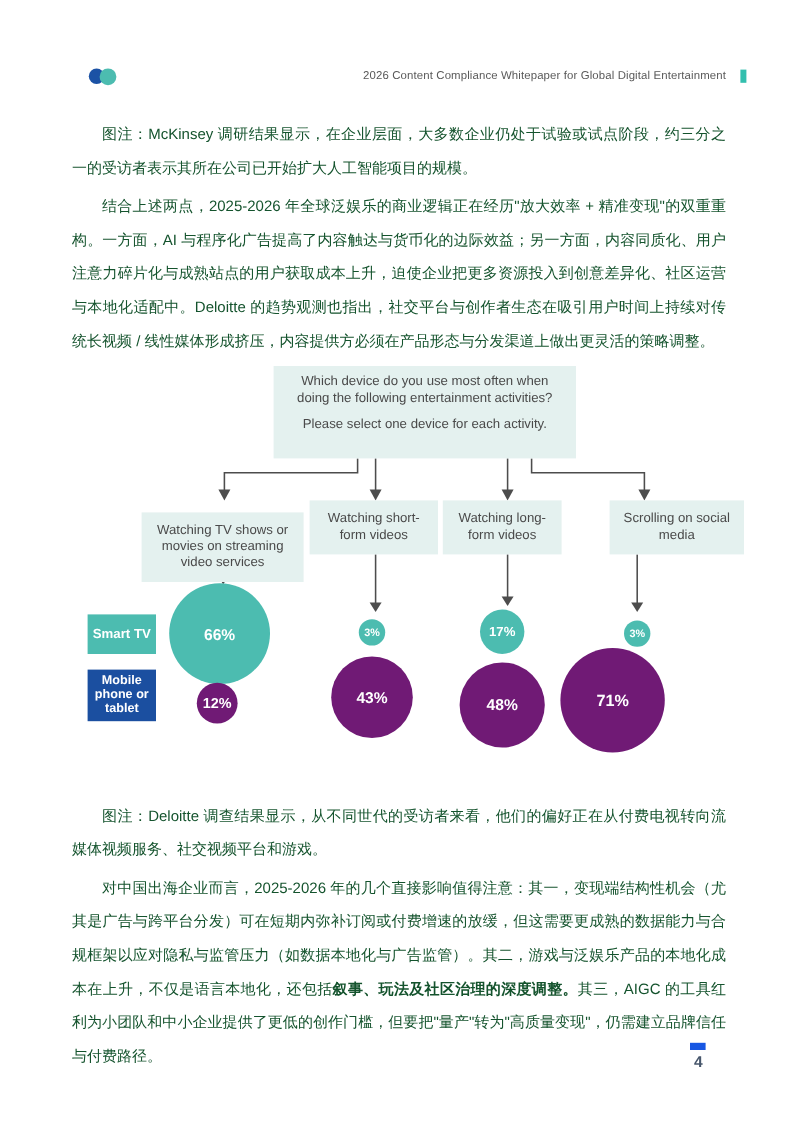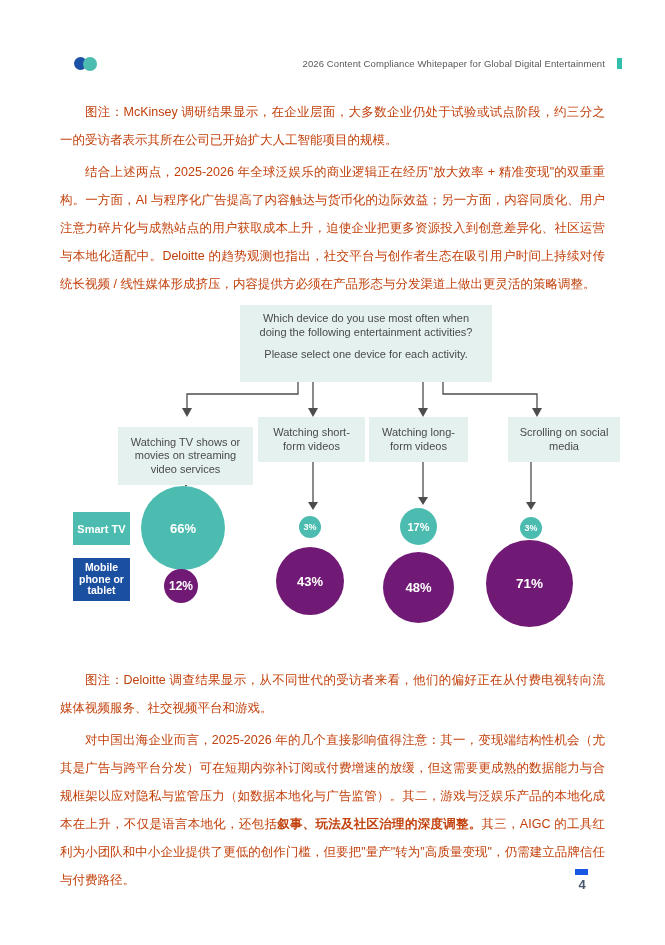--- a/index.html
+++ b/index.html
@@ -15,29 +15,29 @@
   .logo .dot-blue{position:absolute;left:0;top:0;width:13px;height:13px;border-radius:50%;background:#1b52a5;}
   .logo .dot-teal{position:absolute;left:9px;top:0;width:14px;height:14px;border-radius:50%;background:#4cbcb0;}
   .header-title{position:absolute;top:58px;right:60px;font-size:9.5px;color:#595959;letter-spacing:.1px;}
   .header-bar{position:absolute;top:58px;left:617px;width:5px;height:11px;background:#33bfae;}
 
   
   .content{position:absolute;top:98px;left:60px;width:545px;}
   .content2{position:absolute;top:666px;left:60px;width:545px;}
   p.body-p{
     margin:0 0 4px 0;text-indent:2em;text-align:justify;
-    font-size:12.5px;line-height:28px;color:#c2410c;
+    font-size:12.5px;line-height:28px;color:#14532d;
   }
   .bold{font-weight:bold;}
 
   
   .chart{position:absolute;top:305px;left:0;width:665px;height:360px;}
   .chart svg.connectors{position:absolute;top:0;left:0;}
   .q-box{
-    position:absolute;left:240px;top:0;width:252px;height:77px;
+    position:absolute;left:228px;top:0;width:252px;height:77px;
     background:#e4f1ef;color:#4a4a4a;text-align:center;
     font-size:11px;line-height:13.5px;box-sizing:border-box;padding:7px 10px 6px 10px;
   }
   .q-box .q1{margin:0 0 9px 0;}
   .cat-box{
     position:absolute;background:#e4f1ef;color:#4a4a4a;text-align:center;
     font-size:11px;line-height:13.5px;display:flex;align-items:center;justify-content:center;
     box-sizing:border-box;padding:2px 4px;
   }
   .cat-1{left:118px;top:112px;width:135px;height:58px;margin-top:10px;}
@@ -58,21 +58,21 @@
   }
   .bubble.teal{background:#4cbcb0;}
   .bubble.blue{background:#701a75;}
   .b1t{left:141px;top:181px;width:84px;height:84px;font-size:13px;z-index:1;}
   .b1b{left:164px;top:264px;width:34px;height:34px;font-size:12px;z-index:2;}
   .b2t{left:299px;top:211px;width:22px;height:22px;font-size:9px;z-index:2;}
   .b2b{left:276px;top:242px;width:68px;height:68px;font-size:13px;z-index:1;}
   .b3t{left:400px;top:203px;width:37px;height:37px;font-size:11px;z-index:2;}
   .b3b{left:383px;top:247px;width:71px;height:71px;font-size:13px;z-index:1;}
   .b4t{left:520px;top:212px;width:22px;height:22px;font-size:9px;z-index:2;}
-  .b4b{left:486px;top:235px;width:87px;height:87px;font-size:13.5px;z-index:1;}
+  .b4b{left:467px;top:235px;width:87px;height:87px;font-size:13.5px;z-index:1;}
 
   .chart-caption{
     position:absolute;left:0;top:328px;width:665px;text-align:center;
     font-size:9.5px;font-style:italic;color:#8a8a8a;
   }
 
   
   .footer-bar{position:absolute;left:575px;top:869px;width:13px;height:6px;background:#1757e3;}
   .footer-num{position:absolute;left:569px;top:877px;width:26px;text-align:center;
     font-size:13px;font-weight:bold;color:#47566b;}

